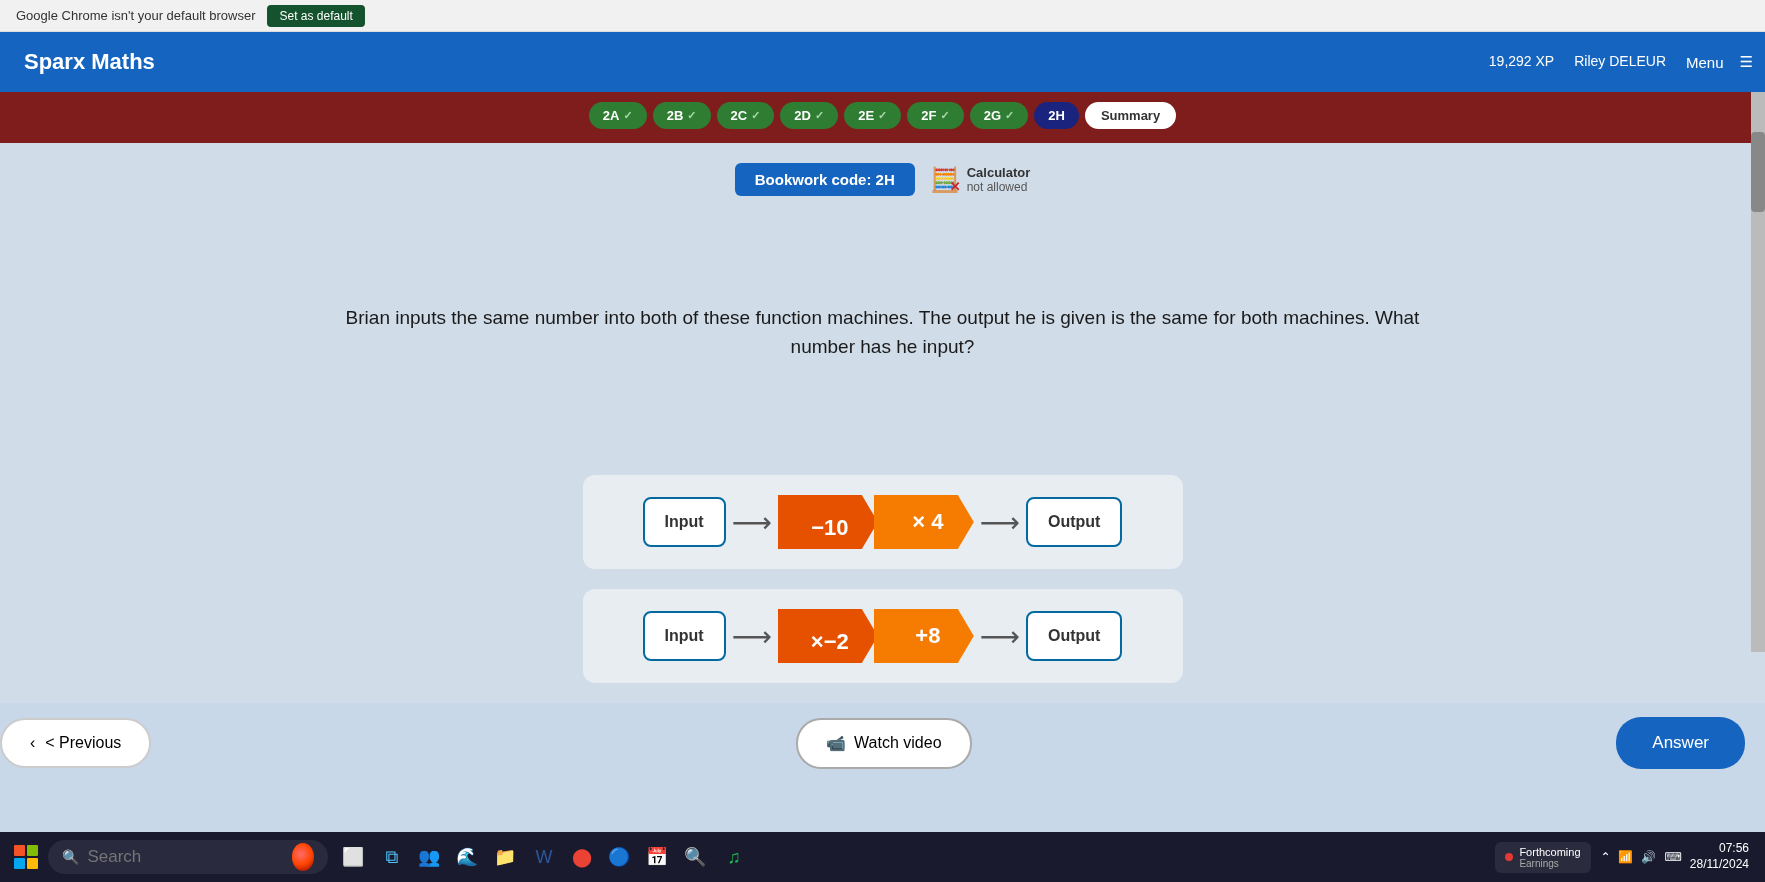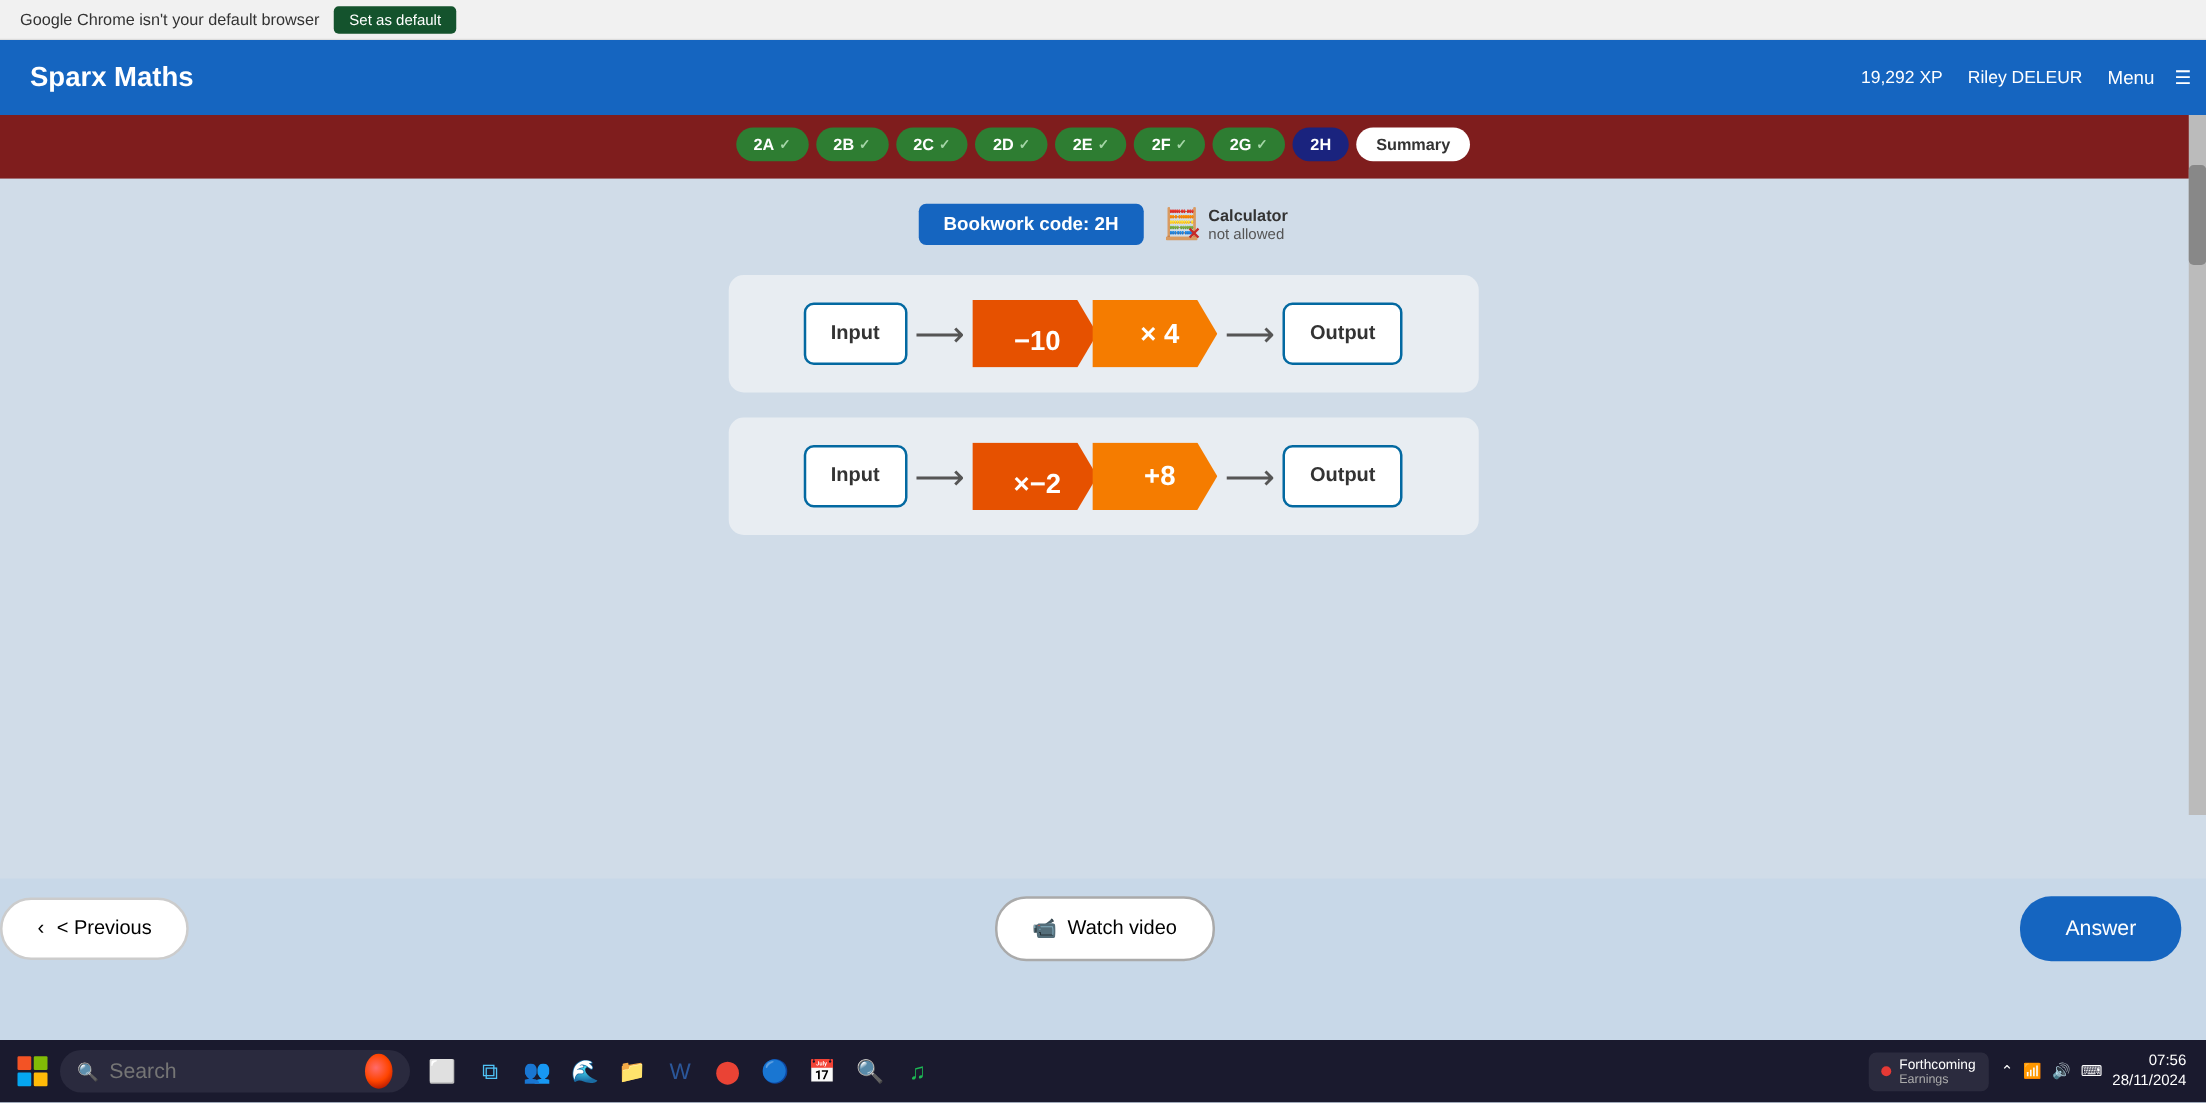--- a/index.html
+++ b/index.html
@@ -106,20 +106,21 @@
 
     
     .main-content {
       background: #d0dce8;
       min-height: 560px;
       display: flex;
       flex-direction: column;
       align-items: center;
       padding: 20px 40px;
       position: relative;
+      justify-content: space-between;
     }
 
     
     .bookwork-row {
       display: flex;
       align-items: center;
       gap: 16px;
       margin-bottom: 24px;
     }
     .bookwork-badge {
@@ -445,20 +446,21 @@
       <span style="font-size:24px; position:relative;">
         🧮<span style="position:absolute;bottom:0;right:0;color:#c62828;font-size:13px;font-weight:bold;">✕</span>
       </span>
       <div>
         <div style="font-weight:600;font-size:13px;">Calculator</div>
         <div style="font-size:12px;color:#555;">not allowed</div>
       </div>
     </div>
   </div>
 
+  <div class="question-text">Brian inputs the same number into both of these function machines. The output he is given is the same for both machines. What number has he input?</div>
 
   <div class="machines-container">
 
     <div class="machine-row">
       <div class="machine-box">Input</div>
       <div class="arrow">⟶</div>
       <div class="func-arrow">
         <div class="func-seg seg1">
           <span>−10</span>
         </div>

